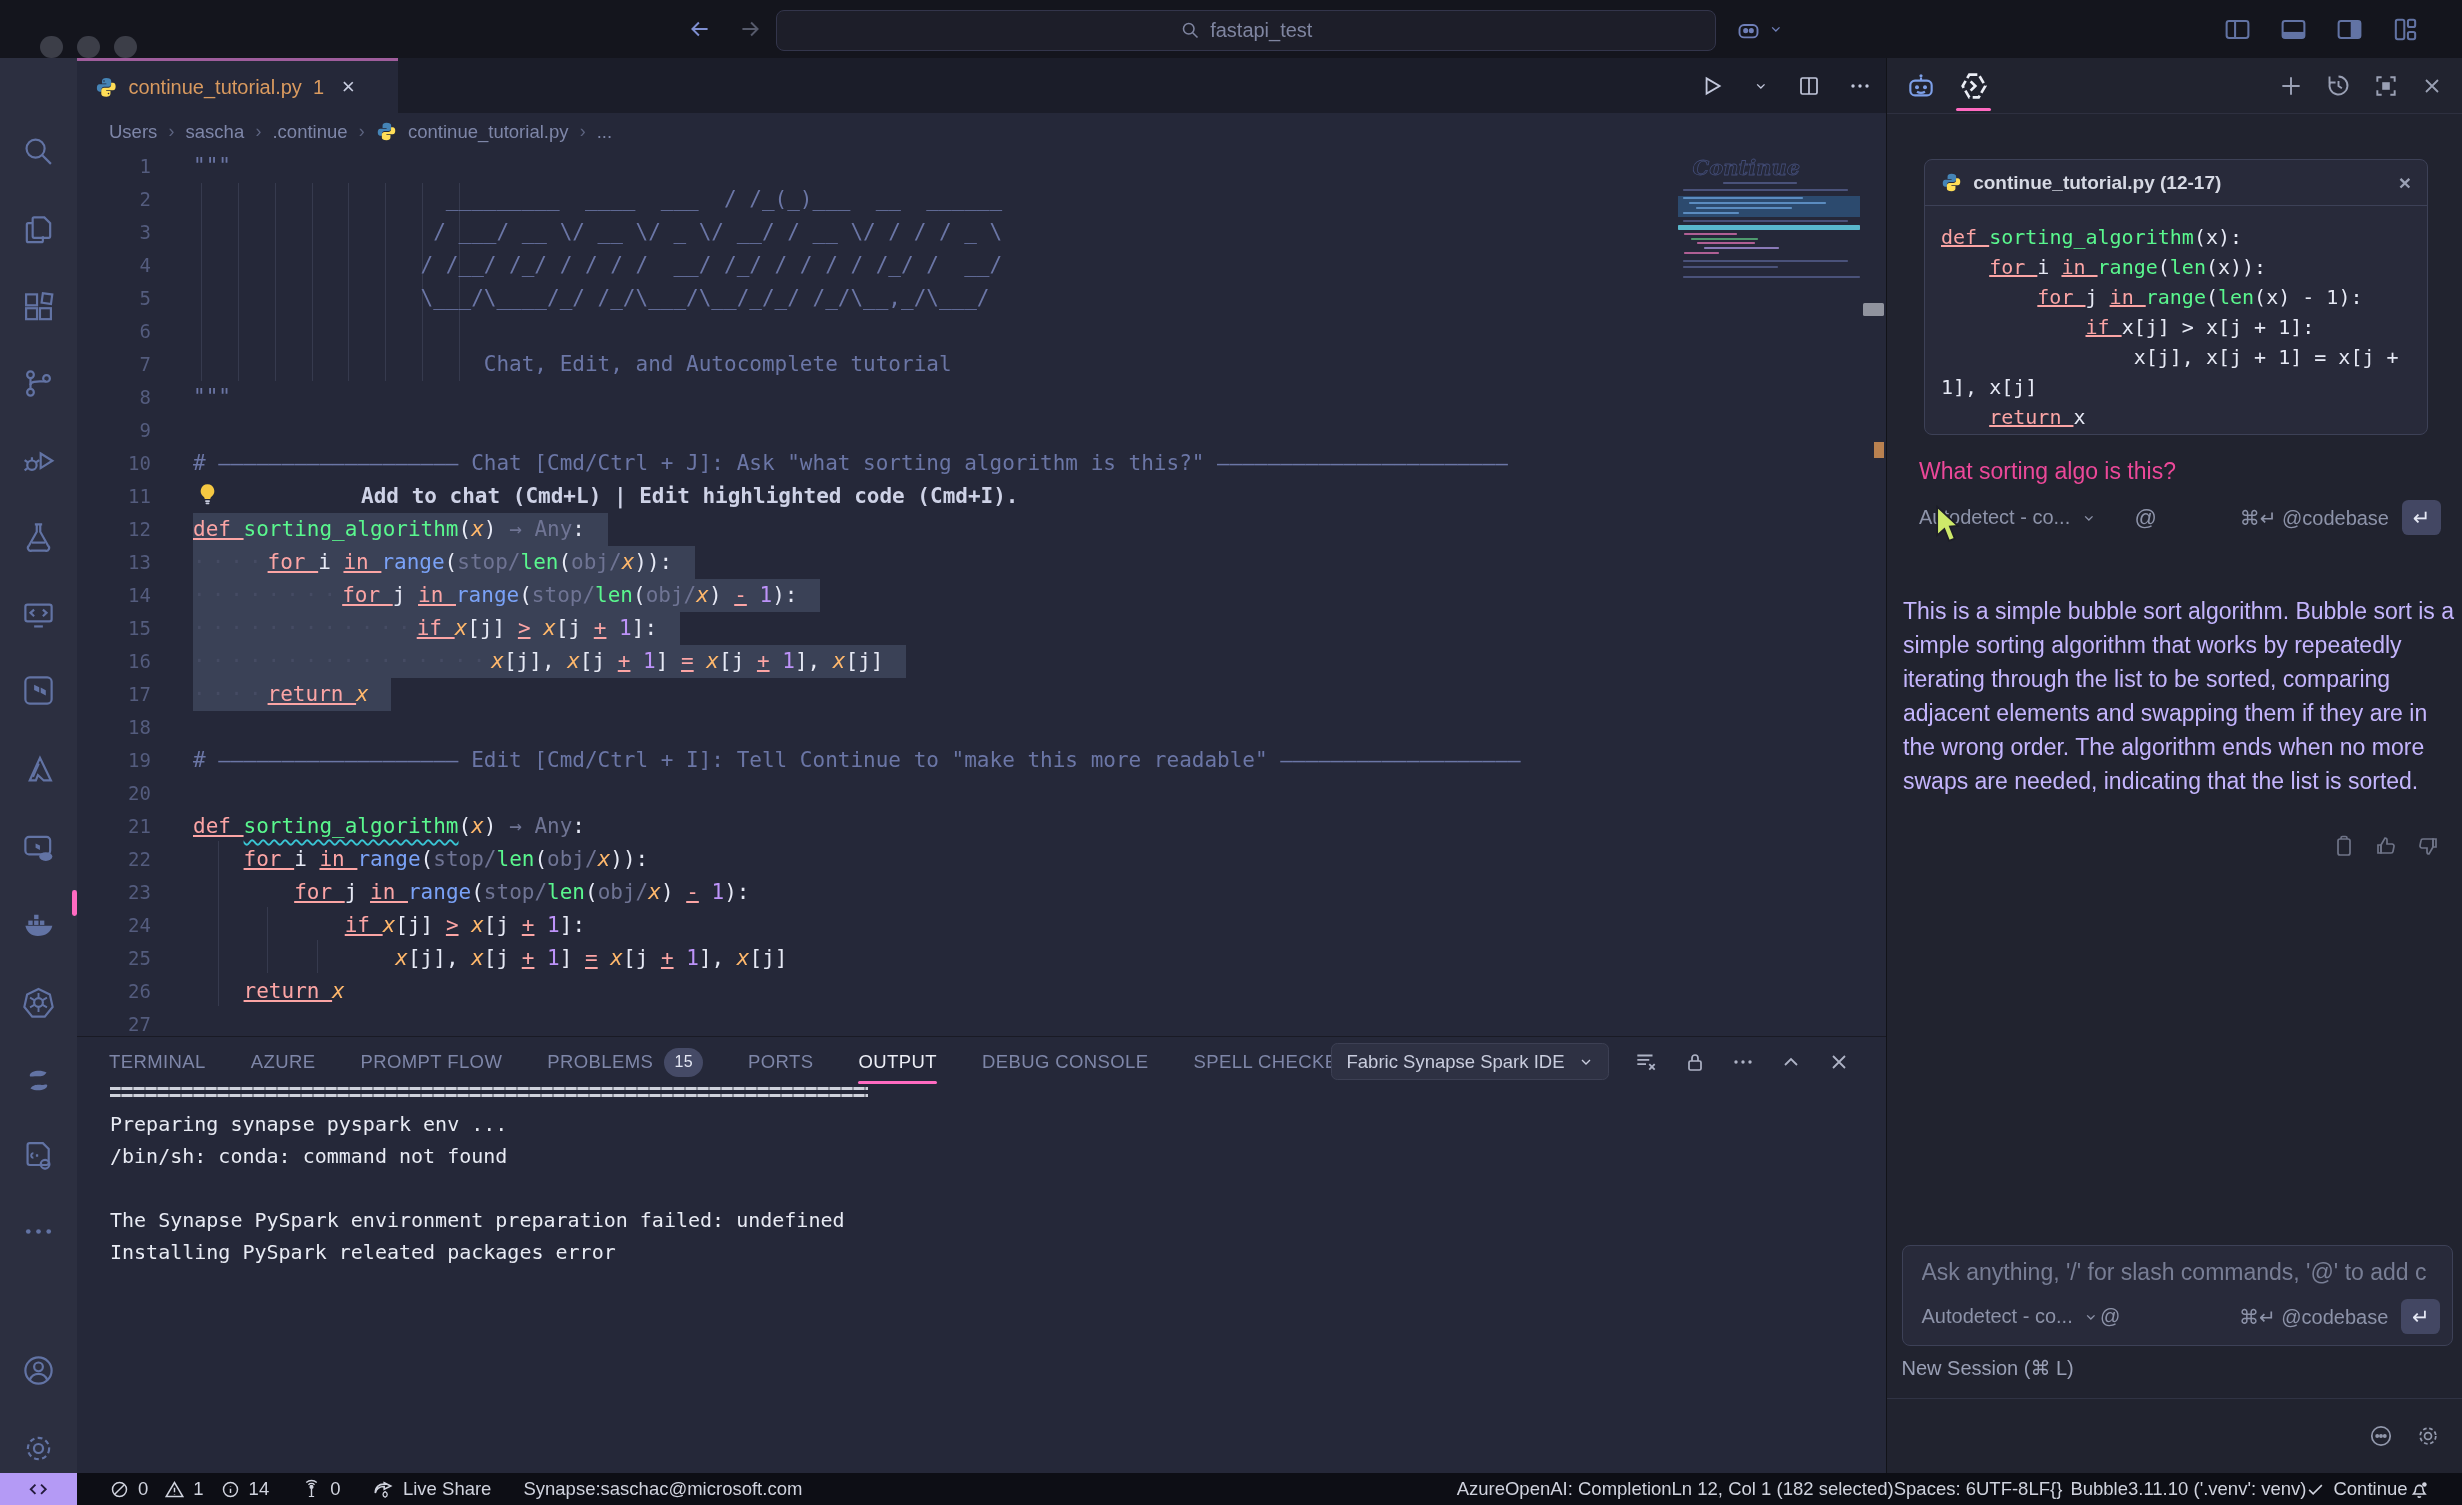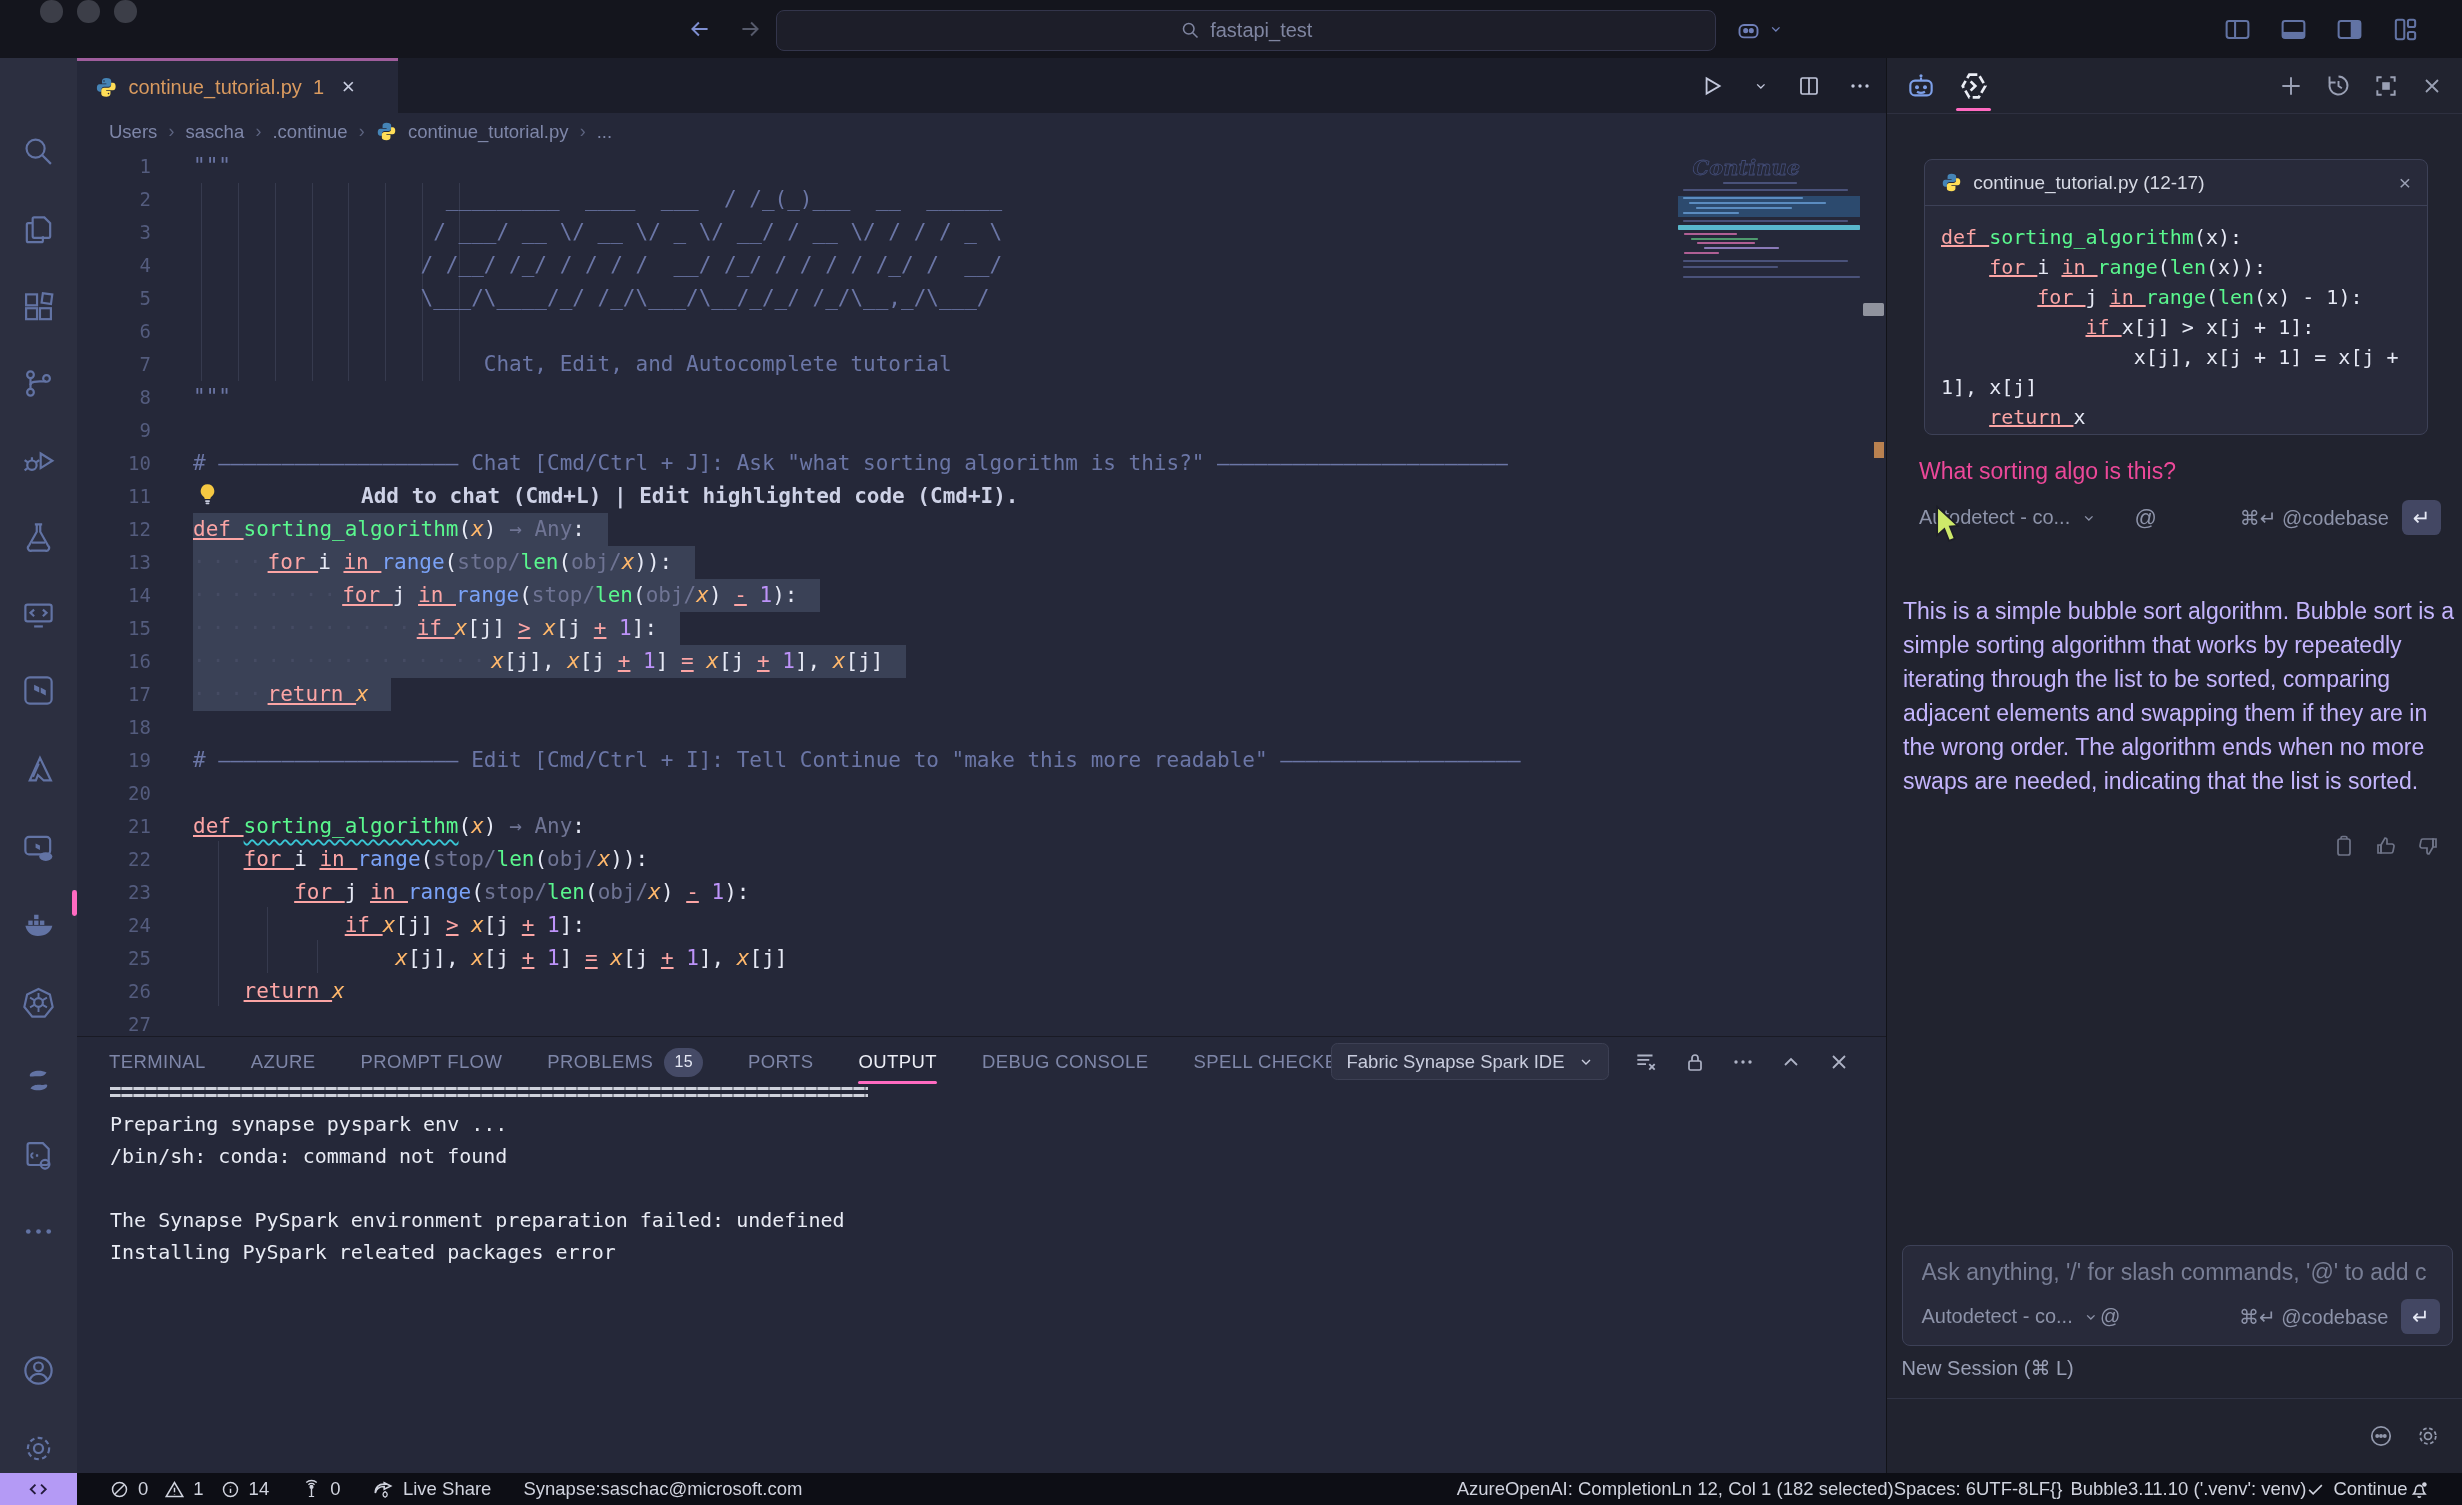--- a/index.html
+++ b/index.html
@@ -1,21 +1,21 @@
 <!DOCTYPE html>
 <html style="font-size:13px"><head>
 <meta charset="utf-8">
 <style>
   html,body{margin:0;padding:0;background:#0d0e15;}
   .app{position:relative;width:2462px;height:1505px;background:#252839;overflow:hidden;
        font-family:"Liberation Sans",sans-serif;color:#c6cbde;-webkit-font-smoothing:antialiased;}
   .mono{font-family:"DejaVu Sans Mono",monospace;}
 
   
-  .titlebar{position:absolute;left:0;top:0;right:0;height:58px;background:#14151d;display:flex;align-items:flex-start;}
+  .titlebar{position:absolute;left:0;top:0;right:0;height:58px;background:#14151d;display:flex;align-items:flex-end;}
   .lights{display:flex;gap:14.5px;margin-left:40px;}
   .light{width:22.5px;height:22.5px;border-radius:50%;background:#3c3e48;}
   .nav{position:absolute;left:687px;top:0;height:58px;display:flex;align-items:center;gap:24px;font-size:24px;}
   .nav .back{color:#7f8fd1;} .nav .fwd{color:#565a6b;}
   .searchbox{position:absolute;left:776px;top:9.6px;width:938px;height:39px;background:#1d1e29;border:1.6px solid #33354b;
              border-radius:8px;display:flex;align-items:center;justify-content:center;gap:9.6px;color:#7f85a0;font-size:20px;}
   .tb-right{position:absolute;left:1735px;top:0;height:58px;display:flex;align-items:center;gap:4.8px;color:#6f7fb8;}
   .layouts{position:absolute;right:42px;top:0;height:58px;display:flex;align-items:center;gap:27px;color:#6273a4;}
   .ic{display:inline-block;}
   .ic svg{display:block;}
@@ -89,21 +89,21 @@
 
   
   .sidepanel{position:absolute;right:0;top:58px;width:575px;bottom:32px;background:#21232f;border-left:1.6px solid #121318;}
   .sp-header{position:absolute;left:0;top:0;right:0;height:55px;border-bottom:0.8px solid #2e3040;display:flex;align-items:center;}
   .sp-tabs{display:flex;align-items:center;gap:21px;margin-left:17.7px;}
   .sp-tab{position:relative;width:32px;height:32px;}
   .sp-tab.active::after{content:"";position:absolute;left:-1.6px;right:-1.6px;bottom:-9.6px;height:3.2px;background:#ff6ac1;border-radius:1.6px;}
   .sp-actions{position:absolute;right:17.7px;top:0;height:55px;display:flex;align-items:center;gap:21px;color:#9aa0b4;}
 
   .codecard{position:absolute;left:37px;top:101px;width:504px;height:276px;background:#282a3a;border:0.8px solid #3d4157;border-radius:8px;box-sizing:border-box;}
-  .cc-head{height:45px;border-bottom:0.8px solid #3d4157;display:flex;align-items:center;gap:11.2px;padding:0 16px;font-size:19px;color:#d6d9e4;}
+  .cc-head{height:45px;border-bottom:0.8px solid #3d4157;display:flex;align-items:center;gap:11.2px;padding:0 16px;font-size:19px;color:#d6d9e4;font-weight:bold;}
   .cc-close{margin-left:auto;color:#9aa0b4;font-size:21px;}
   .cc-body{margin:8px 0 0 0;padding:8px 16px;font-size:20px;line-height:30px;white-space:pre;font-family:"DejaVu Sans Mono",monospace;color:#e6e9f5;}
 
   .usermsg{position:absolute;left:32px;top:400px;font-size:23px;color:#ec4899;}
   .modelrow{position:absolute;left:32px;right:21px;top:440px;height:39px;display:flex;align-items:center;font-size:20px;color:#8d93a9;}
   .modelrow .at{margin-left:37px;font-size:22px;}
   .modelrow .right{margin-left:auto;display:flex;align-items:center;gap:13px;}
   .enterbtn{width:39px;height:35px;background:#434763;border-radius:6.4px;color:#e6e9f5;display:flex;align-items:center;justify-content:center;font-size:21px;}
   .cursor{position:absolute;left:47px;top:447px;width:27px;height:40px;z-index:5;}
 

